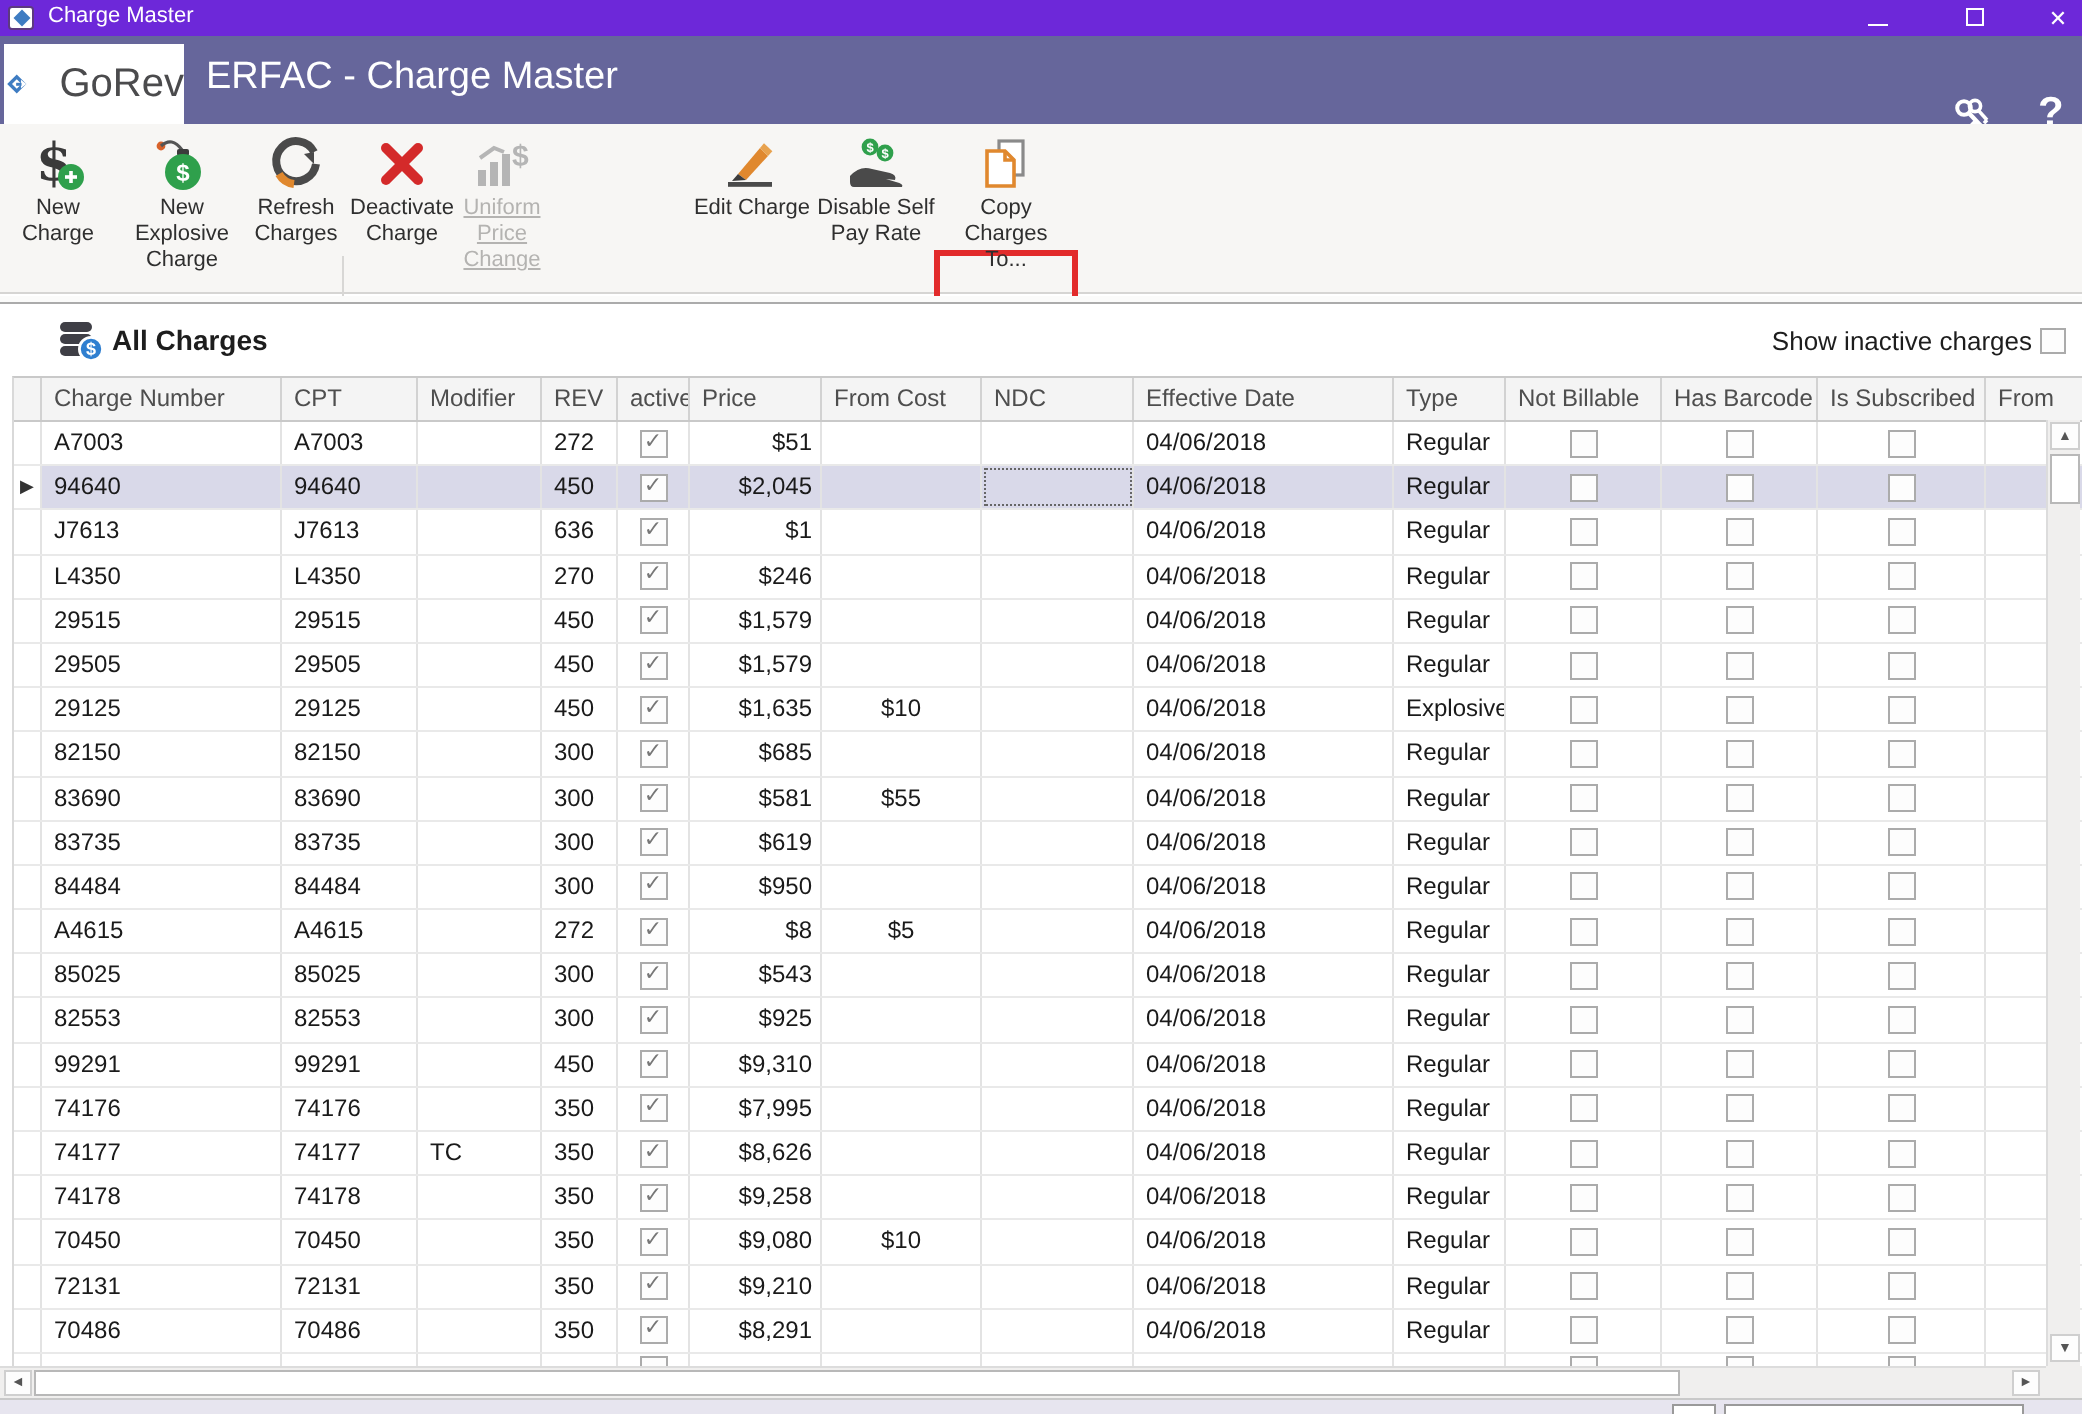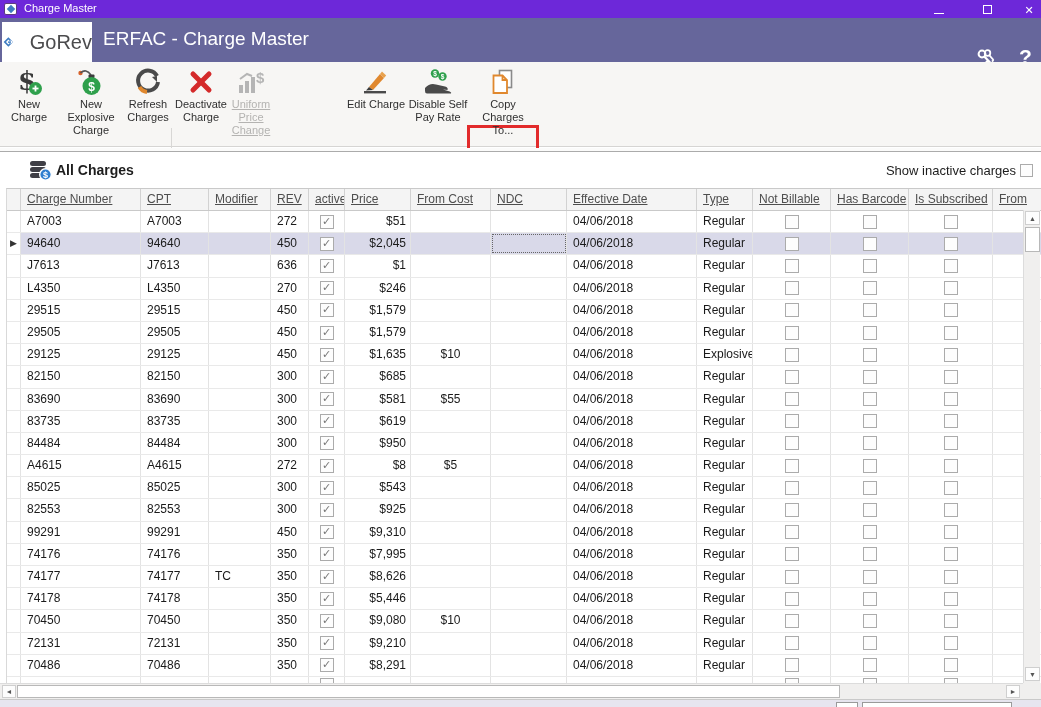--- a/index.html
+++ b/index.html
@@ -54,21 +54,21 @@
 
   .cb { width:13px; height:13px; border:1px solid #ababab; background:#fdfdfd; display:inline-block;
         font-size:11px; line-height:11px; text-align:center; color:#777; }
   .cb.big { width:14px; height:14px; }
 
   
   .gridwrap { position:absolute; left:6px; top:188px; width:1035px; height:495px; overflow:hidden;
               border-top:1px solid #c9c9c9; border-left:1px solid #d9d9d9; background:#fff; }
   .ghead { display:flex; height:22px; background:#f4f4f4; border-bottom:1px solid #c9c9c9; }
   .ghead .hc { font-size:12px; color:#4e4e4e; line-height:21px; padding-left:6px;
-               border-right:1px solid #d2d2d2; overflow:hidden; white-space:nowrap; flex:none;text-decoration:underline; }
+               border-right:1px solid #d2d2d2; overflow:hidden; white-space:nowrap; flex:none; }
   .grow { display:flex; height:22.2px; border-bottom:1px solid #e9e9e9; background:#fff; }
   .grow .c { font-size:12px; color:#1a1a1a; line-height:21px; padding-left:6px; border-right:1px solid #e3e3e3;
              overflow:hidden; white-space:nowrap; flex:none; }
   .grow .c.r { text-align:right; padding-right:4px; padding-left:0; }
   .grow .c.ctr { text-align:center; padding-left:0; display:flex; align-items:center; justify-content:center; }
   .grow.sel .c { background:#d9d9e9; }
   .grow.sel .c.ind { background:#ffffff; }
   .grow .c.ind { color:#333; font-size:9px; display:flex; align-items:center; justify-content:center; padding:0; }
   .grow .c.focuscell { outline:1px dotted #666; outline-offset:-2px; }
 
@@ -698,21 +698,21 @@
         </div>
         <div class="grow">
           <div class="c ind" style="width: 14px;"></div>
           <div class="c" style="width: 120px;">74178</div>
           <div class="c" style="width: 68px;">74178</div>
           <div class="c" style="width: 62px;"></div>
           <div class="c" style="width: 38px;">350</div>
           <div class="c ctr" style="width: 36px;">
             <span class="cb big">✓</span>
           </div>
-          <div class="c r" style="width: 66px;">$5,446</div>
+          <div class="c r" style="width: 66px;">$9,258</div>
           <div class="c ctr" style="width: 80px;"></div>
           <div class="c" style="width: 76px;"></div>
           <div class="c" style="width: 130px;">04/06/2018</div>
           <div class="c" style="width: 56px;">Regular</div>
           <div class="c ctr" style="width: 78px;">
             <span class="cb big"></span>
           </div>
           <div class="c ctr" style="width: 78px;">
             <span class="cb big"></span>
           </div>

